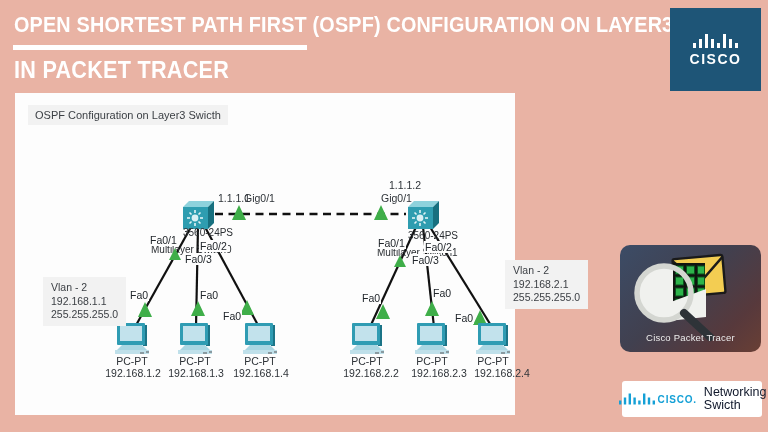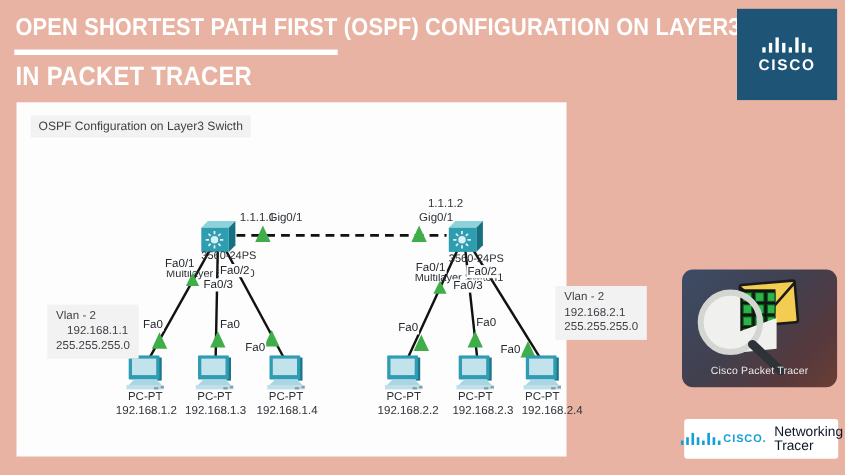--- a/index.html
+++ b/index.html
@@ -182,21 +182,21 @@
 
   <svg class="tri-over" style="left:153px; top:154px;" width="14" height="14" viewBox="0 0 14 14">
     <polygon points="1,13 13,13 7,1" fill="#3fae49"></polygon>
   </svg>
   <svg class="tri-over" style="left:378px; top:161px;" width="14" height="14" viewBox="0 0 14 14">
     <polygon points="1,13 13,13 7,1" fill="#3fae49"></polygon>
   </svg>
 
   <div class="vlanblock" style="left:28px; top:184px;">
     <div style="position:static;">Vlan - 2</div>
-    <div style="position:static;margin-left:10px;">192.168.1.1</div>
+    <div style="position:static;">192.168.1.1</div>
     <div style="position:static;">255.255.255.0</div>
   </div>
   <div class="vlanblock" style="left:490px; top:167px;">
     <div style="position:static;">Vlan - 2</div>
     <div style="position:static;">192.168.2.1</div>
     <div style="position:static;">255.255.255.0</div>
   </div>
 
   <div class="portlabel" style="left:114px; top:196px;">Fa0</div>
   <div class="portlabel" style="left:184px; top:196px;">Fa0</div>
@@ -322,15 +322,15 @@
         <rect x="20.2" y="7.5" width="2.4" height="4"></rect>
         <rect x="25" y="0.5" width="2.4" height="11"></rect>
         <rect x="29.8" y="4.5" width="2.4" height="7"></rect>
         <rect x="34.6" y="7.5" width="2.4" height="4"></rect>
       </g>
     </svg>
     <div class="word">CISCO.</div>
   </div>
   <div class="txt">
     <div>Networking</div>
-    <div>Tracer</div>
+    <div>Swicth</div>
   </div>
 </div>
 
 </body></html>

